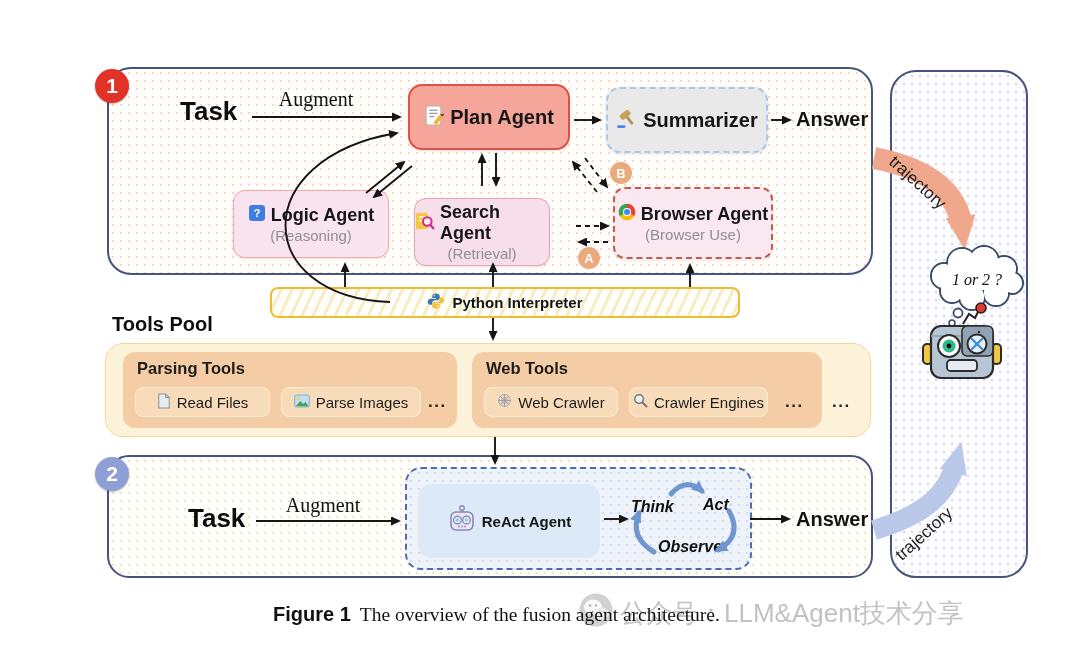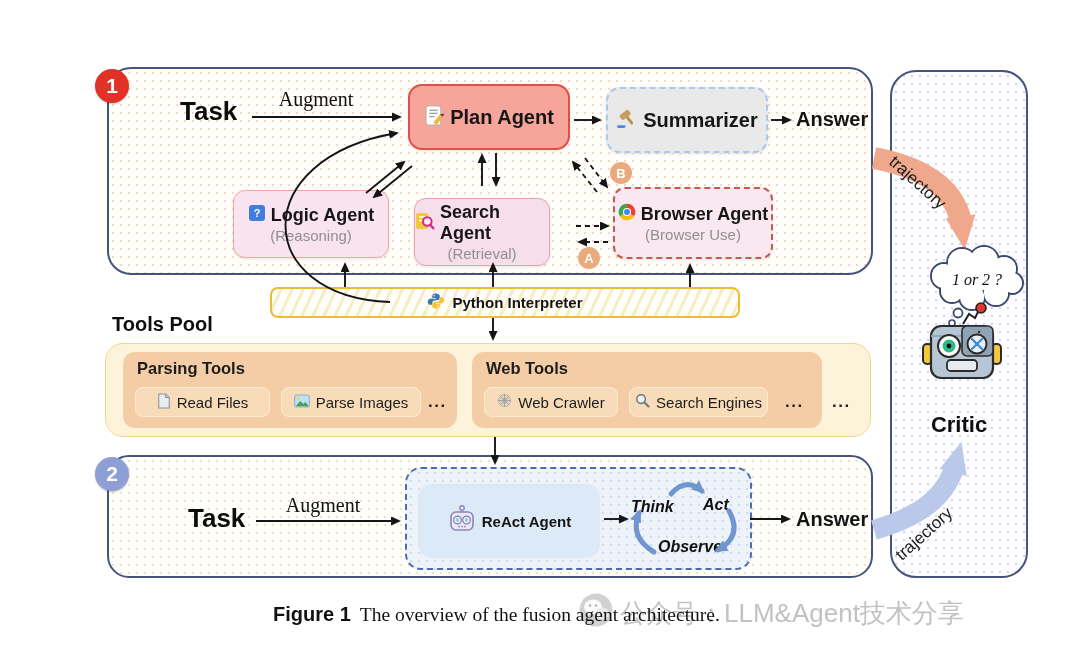--- a/index.html
+++ b/index.html
@@ -192,21 +192,21 @@
     <span>Web Crawler</span>
   </div>
 
   <div class="chip" style="left:629px;top:387px;width:139px;">
     <span>
       <svg width="15" height="15" viewBox="0 0 16 16">
           <circle cx="6.5" cy="6.5" r="4.6" fill="#eef1f4" stroke="#6e7680" stroke-width="1.6"></circle>
           <line x1="10" y1="10" x2="14.4" y2="14.4" stroke="#6e7680" stroke-width="2.2" stroke-linecap="round"></line>
         </svg>
     </span>
-    <span>Search Engines</span>
+    <span>Crawler Engines</span>
   </div>
 
   <div class="more-dots" style="left:785px;top:392px;">...</div>
   <div class="more-dots" style="left:832px;top:392px;">...</div>
 
   <div class="panel dots-yellow" style="left:107px;top:455px;width:766px;height:123px;border-radius:22px;"></div>
   <div class="num-badge" style="left:95px;top:457px;background:#8e9fd6;">2</div>
 
   <div class="bigtask" style="left:188px;top:503px;">Task</div>
   <div class="augment serif" style="left:275px;top:494px;">Augment</div>
@@ -287,21 +287,20 @@
       <circle cx="32" cy="46" r="11" fill="#fff" stroke="#2b2b2b" stroke-width="2"></circle>
       <circle cx="32" cy="46" r="6.5" fill="#2db98a"></circle>
       <circle cx="32" cy="46" r="2.4" fill="#111"></circle>
       <circle cx="60" cy="44" r="9.5" fill="#e8eef2" stroke="#2b2b2b" stroke-width="2"></circle>
       <path d="M55 39 L65 49 M65 39 L55 49" stroke="#3f8fd6" stroke-width="2.4" stroke-linecap="round"></path>
       <circle cx="60" cy="44" r="2" fill="#3f8fd6"></circle>
       <rect x="30" y="60" width="30" height="11" rx="3.5" fill="#e6ecf1" stroke="#2b2b2b" stroke-width="1.8"></rect>
       <circle cx="62" cy="32" r="1.2" fill="#2b2b2b"></circle>
     </svg>
   </div>
-  <div class="abs" style="left:890px;top:412px;width:138px;text-align:center;font-size:22px;font-weight:800;color:#0d0d0d;z-index:5;">Critic</div>
 
   <svg id="arrow-layer" width="1080" height="656" viewBox="0 0 1080 656">
     <defs>
       <marker id="mA" markerUnits="userSpaceOnUse" markerWidth="10" markerHeight="9" refX="8" refY="4.5" orient="auto">
         <path d="M0,0 L10,4.5 L0,9 Z" fill="#151515"></path>
       </marker>
       <marker id="mC" markerUnits="userSpaceOnUse" markerWidth="13" markerHeight="12" refX="9" refY="6" orient="auto">
         <path d="M0,0 L13,6 L0,12 Z" fill="#6f96cf"></path>
       </marker>
       <marker id="mS" markerUnits="userSpaceOnUse" markerWidth="38" markerHeight="34" refX="12" refY="17" orient="auto">

